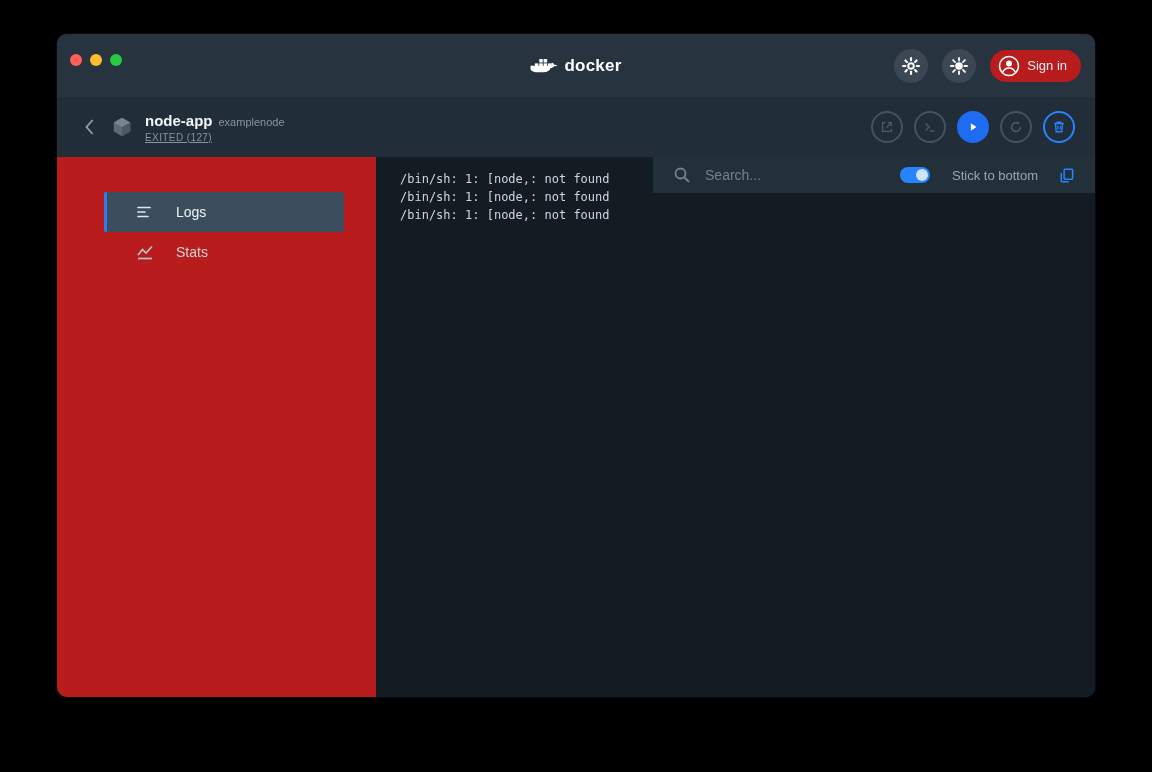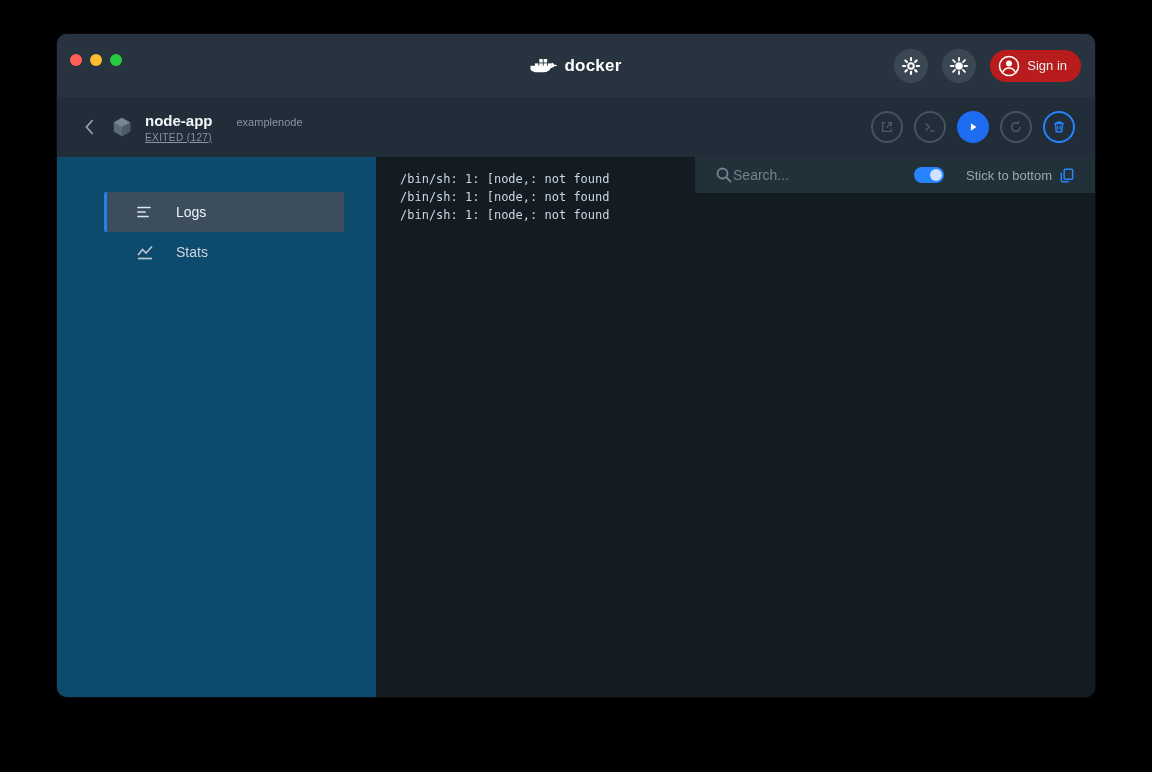--- a/index.html
+++ b/index.html
@@ -25,45 +25,45 @@
   .topbar-right { position:absolute; right:14px; top:50%; transform:translateY(-50%); display:flex; align-items:center; gap:14px; }
   .round-btn { width:34px; height:34px; border-radius:50%; background:#3b4854; display:flex; align-items:center; justify-content:center; cursor:pointer; }
   .signin { height:32px; padding:0 14px 0 8px; border-radius:16px; background:#b91c1c; display:flex; align-items:center; gap:7px; cursor:pointer; }
   .signin-label { color:#e8eef3; font-size:13px; }
 
   
   .toolbar { height:60px; background:#212d38; display:flex; align-items:center; flex:0 0 auto; padding:0 20px; }
   .back { width:26px; display:flex; align-items:center; justify-content:center; cursor:pointer; }
   .cube { margin:0 12px 0 8px; display:flex; align-items:center; }
   .title-block { display:flex; flex-direction:column; gap:3px; }
-  .title-row { display:flex; align-items:baseline; gap:24px; }
+  .title-row { display:flex; align-items:baseline; gap:6px; }
   .c-name { color:#f2f6f9; font-size:15px; font-weight:bold; }
   .c-image { color:#8795a3; font-size:11px; }
   .c-status { color:#8795a3; font-size:10px; letter-spacing:0.4px;text-decoration:underline; }
 
   .toolbar-actions { margin-left:auto; display:flex; align-items:center; gap:11px; }
   .action { width:32px; height:32px; border-radius:50%; border:2px solid #4c5a68; display:flex; align-items:center; justify-content:center; cursor:pointer; }
   .action.dimmed { border-color:#46535f; }
   .action.play { border-color:#1d6cf2; background:#1d6cf2; }
   .action.blue { border-color:#2684ff; }
 
   
   .body { flex:1; display:flex; min-height:0; }
-  .sidebar { width:319px; background:#0c4a6e; flex:0 0 auto; padding-top:35px; }
+  .sidebar { width:319px; background:#b91c1c; flex:0 0 auto; padding-top:35px; }
   .side-item { width:240px; height:40px; margin-left:47px; display:flex; align-items:center; padding-left:30px; gap:23px; cursor:pointer; border-left:3px solid transparent; }
   .side-item.active { background:#3c4e5e; border-left:3px solid #2e7df0; border-radius:2px; }
   .side-label { color:#cdd6dd; font-size:14px; }
   .side-item.active .side-label { color:#eef3f7; }
 
   .main { flex:1; display:flex; flex-direction:row; background:#131b23; min-width:0; }
   .logpane { flex:1; padding:13px 24px; overflow:hidden; }
   .logline { font-family:"DejaVu Sans Mono", monospace; font-size:12px; line-height:18px; color:#ccd7e0; white-space:pre; }
 
   
-  .footer { height:36px; background:#223039; display:flex; align-items:center; padding:0 20px; flex:0 0 auto; }
+  .footer { height:36px; background:#223039; display:flex; align-items:center; padding:0 20px; flex:0 0 auto; gap:14px; }
   .search-input { flex:1; background:transparent; border:none; outline:none; color:#cdd6dd; font-size:14px; font-family:"Liberation Sans", sans-serif; }
   .search-input::placeholder { color:#74828f; }
   .stick-group { display:flex; align-items:center; gap:10px; }
   .toggle { width:30px; height:16px; border-radius:8px; background:#2684ff; position:relative; cursor:pointer; }
   .toggle .knob { position:absolute; right:2px; top:2px; width:12px; height:12px; border-radius:50%; background:#cfe2ff; }
   .stick-label { color:#9aa7b2; font-size:13px;margin-left:12px; }
   .copy-btn { margin-left:6px; cursor:pointer; display:flex; align-items:center; }
 
   svg { display:block; }
 </style>

